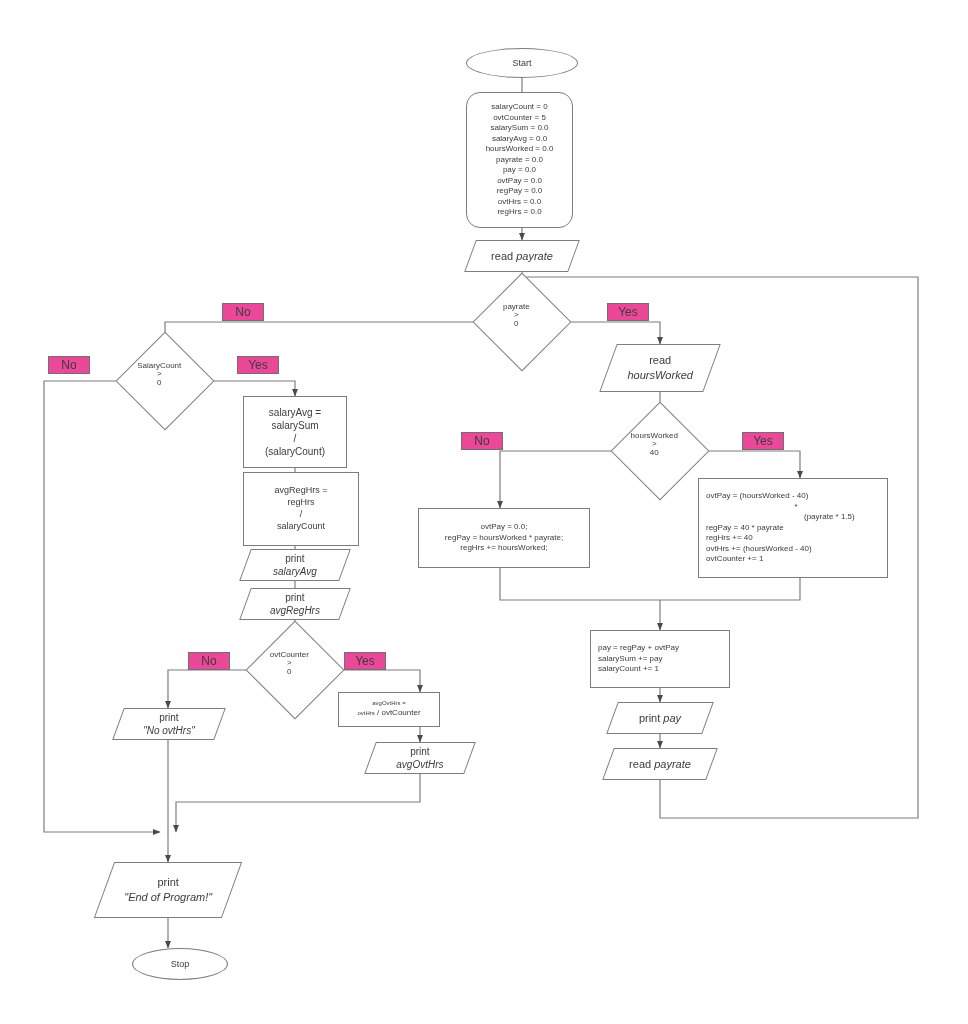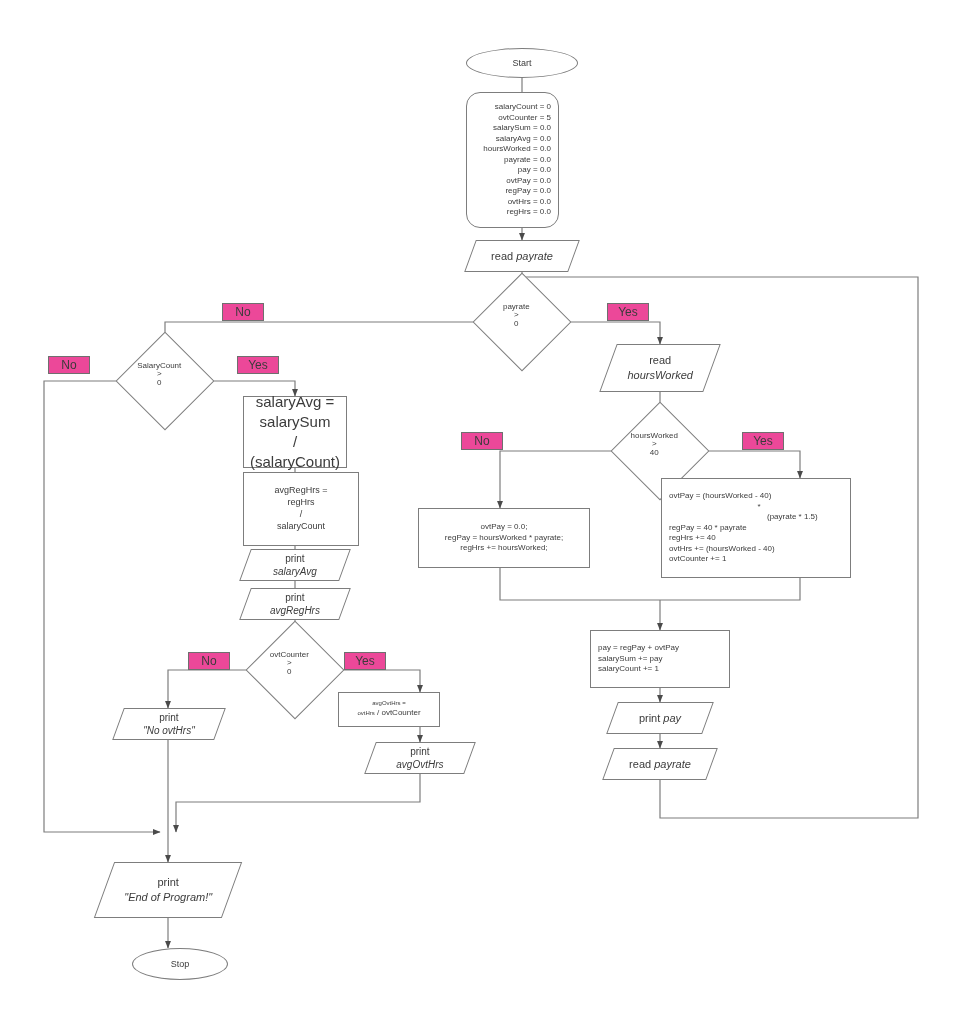--- a/index.html
+++ b/index.html
@@ -92,21 +92,21 @@
       <path d="M168,832 L168,862" marker-end="url(#ah)"></path>
 
       <path d="M168,918 L168,948" marker-end="url(#ah)"></path>
     </g>
   </svg>
 
   <div class="node term" style="left:466px;top:48px;width:112px;height:30px;font-size:9px;">
     <span>Start</span>
   </div>
 
-  <div class="node rounded left pad ln" style="left:466px;top:92px;width:93px;height:136px;font-size:8px;flex-direction:column;align-items:flex-end;justify-content:center;">
+  <div class="node rounded left pad ln" style="left:466px;top:92px;width:107px;height:136px;font-size:8px;flex-direction:column;align-items:center;justify-content:center;">
     <span>salaryCount = 0</span>
     <span>ovtCounter = 5</span>
     <span>salarySum = 0.0</span>
     <span>salaryAvg = 0.0</span>
     <span>hoursWorked = 0.0</span>
     <span>payrate = 0.0</span>
     <span>pay = 0.0</span>
     <span>ovtPay = 0.0</span>
     <span>regPay = 0.0</span>
     <span>ovtHrs = 0.0</span>
@@ -152,21 +152,21 @@
     <span class="inner">
       <span>hoursWorked</span><br>
       <span>&gt;</span><br>
       <span>40</span>
     </span>
   </div>
 
   <div class="lbl" style="left:461px;top:432px;width:42px;height:18px;">No</div>
   <div class="lbl" style="left:742px;top:432px;width:42px;height:18px;">Yes</div>
 
-  <div class="node proc ln" style="left:243px;top:396px;width:104px;height:72px;font-size:15px;flex-direction:column;justify-content:center;">
+  <div class="node proc ln" style="left:243px;top:396px;width:104px;height:72px;font-size:10px;flex-direction:column;justify-content:center;">
     <span>salaryAvg =</span>
     <span>salarySum</span>
     <span>/</span>
     <span>(salaryCount)</span>
   </div>
 
   <div class="node proc ln" style="left:243px;top:472px;width:116px;height:74px;font-size:9px;flex-direction:column;justify-content:center;">
     <span>avgRegHrs =</span>
     <span>regHrs</span>
     <span>/</span>
@@ -186,21 +186,21 @@
       <span class="it">avgRegHrs</span>
     </span>
   </div>
 
   <div class="node proc left pad ln" style="left:418px;top:508px;width:172px;height:60px;font-size:8px;flex-direction:column;align-items:center;justify-content:center;">
     <span>ovtPay = 0.0;</span>
     <span>regPay = hoursWorked * payrate;</span>
     <span>regHrs += hoursWorked;</span>
   </div>
 
-  <div class="node proc left pad ln" style="left:661px;top:478px;width:190px;height:100px;font-size:8px;flex-direction:column;align-items:flex-start;justify-content:center;">
+  <div class="node proc left pad ln" style="left:698px;top:478px;width:190px;height:100px;font-size:8px;flex-direction:column;align-items:flex-start;justify-content:center;">
     <span>ovtPay = (hoursWorked - 40)</span>
     <span style="align-self:center;margin-left:6px;">*</span>
     <span style="margin-left:98px;">(payrate * 1.5)</span>
     <span>regPay = 40 * payrate</span>
     <span>regHrs += 40</span>
     <span>ovtHrs += (hoursWorked - 40)</span>
     <span>ovtCounter += 1</span>
   </div>
 
   <div class="node proc left pad ln" style="left:590px;top:630px;width:140px;height:58px;font-size:8px;flex-direction:column;align-items:flex-start;justify-content:center;">

